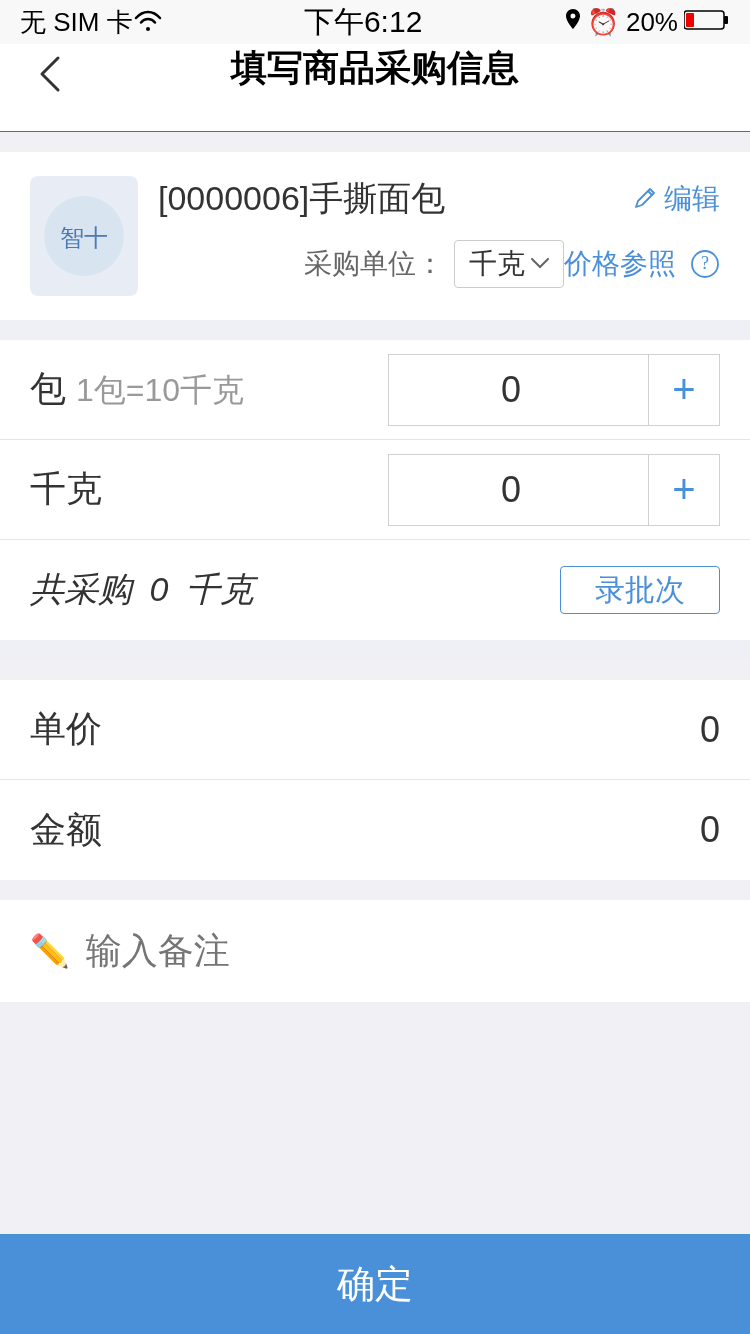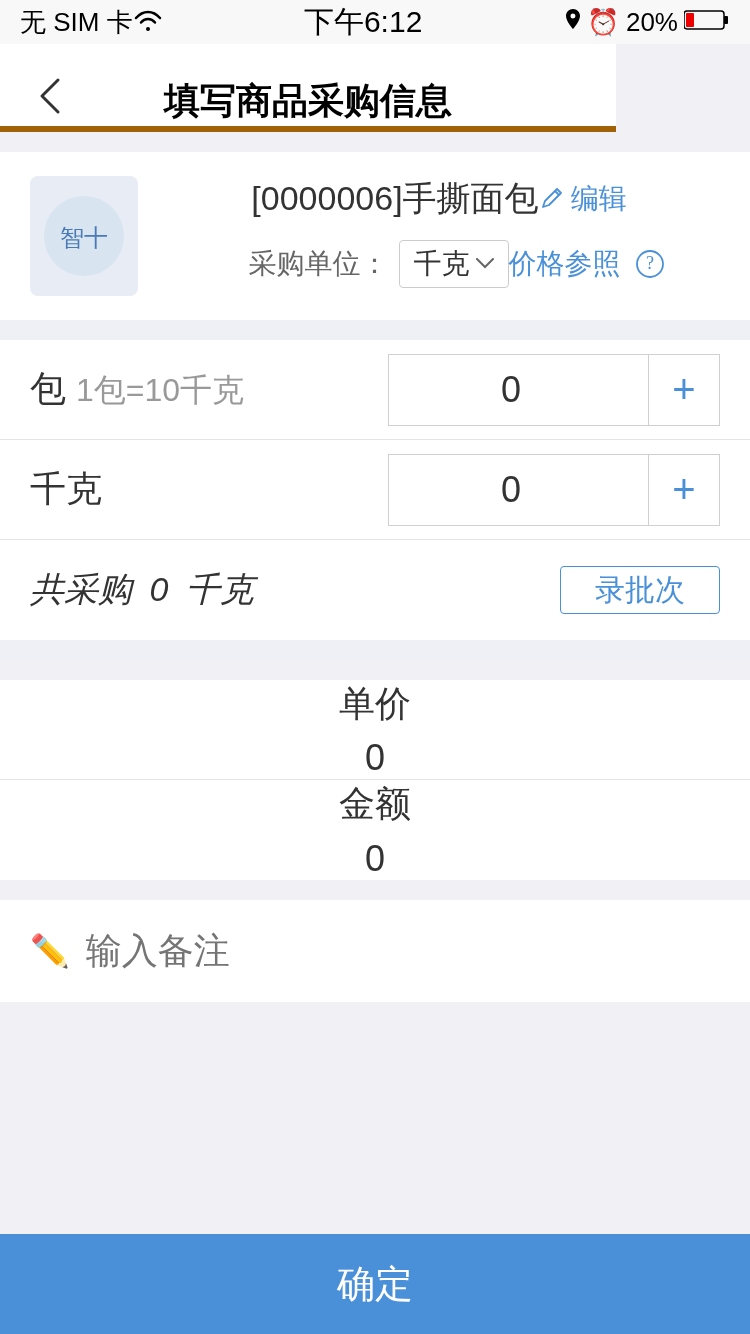--- a/index.html
+++ b/index.html
@@ -25,28 +25,28 @@
       font-size: 26px;
       color: #000;
     }
     .status-left { display: flex; align-items: center; }
     .status-center { font-size: 30px; font-weight: 500; }
     .status-right { display: flex; align-items: center; gap: 6px; font-size: 26px; }
     .battery-svg { width: 46px; height: 22px; }
 
     
     .nav-bar {
-      width: 616px;
+      width: 750px;
       height: 88px;
       background: #fff;
       display: flex;
-      align-items: flex-end;
+      align-items: flex-start;
       justify-content: center;
       position: relative;
-      border-bottom: 6px solid #a16207;
+      border-bottom: 1px solid #a16207;
     }
     .nav-back {
       position: absolute;
       left: 20px;
       width: 60px;
       height: 60px;
       display: flex;
       align-items: center;
       justify-content: center;
       cursor: pointer;
@@ -79,40 +79,40 @@
     .product-logo {
       width: 90px;
       height: 90px;
     }
     .product-info {
       flex: 1;
     }
     .product-name-row {
       display: flex;
       align-items: center;
-      justify-content: center;
+      justify-content: space-between;
       margin-bottom: 18px;
     }
     .product-name {
       font-size: 34px;
       font-weight: 500;
       color: #333;
     }
     .edit-link {
       font-size: 28px;
       color: #4a90d9;
       display: flex;
       align-items: center;
       gap: 4px;
       cursor: pointer;
     }
     .purchase-unit-row {
       display: flex;
       align-items: center;
-      justify-content: center;
+      justify-content: flex-end;
       margin-left: 35px;
     }
     .purchase-unit-left {
       display: flex;
       align-items: center;
       gap: 10px;
       font-size: 28px;
       color: #666;
     }
     .unit-dropdown {
@@ -231,21 +231,20 @@
       background: #fff;
       margin-top: 20px;
     }
     .info-row {
       display: flex;
       align-items: center;
       justify-content: space-between;
       padding: 0 30px;
       height: 100px;
       border-bottom: 1px solid #e5e5e5;
-      flex-direction: column;
     }
     .info-row:last-child {
       border-bottom: none;
     }
     .info-label {
       font-size: 36px;
       color: #333;
     }
     .info-value {
       font-size: 36px;

